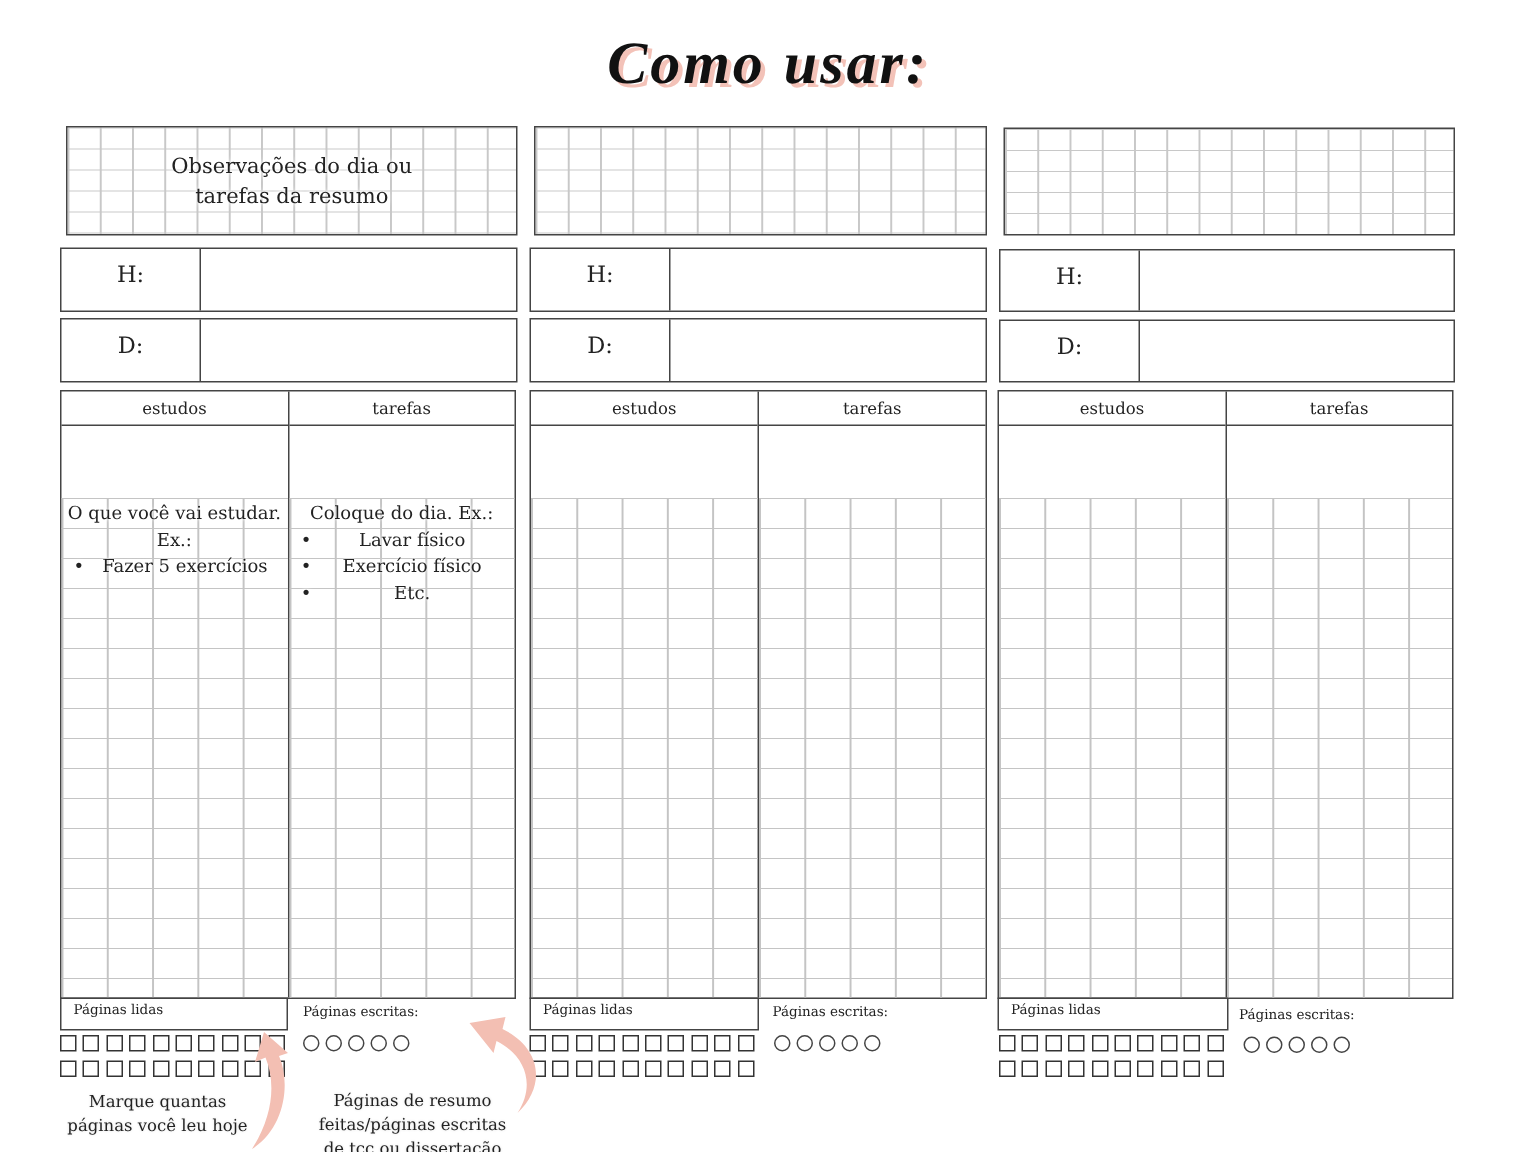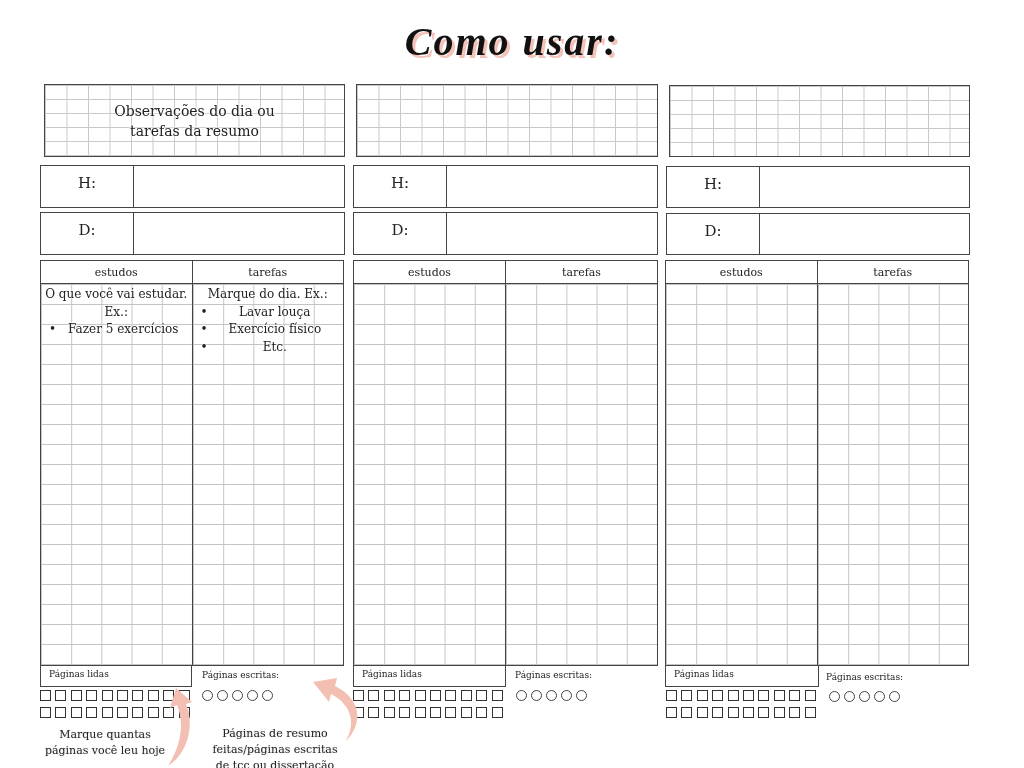--- a/index.html
+++ b/index.html
@@ -46,20 +46,21 @@
     font-size: 11px; line-height: 23px; box-sizing: border-box;
   }
   .col-body {
     flex: 1;
     background-image:
       linear-gradient(to right, #c4c4c4 1px, transparent 1px),
       linear-gradient(to bottom, #c4c4c4 1px, transparent 1px);
     background-size: 30.2px 20px;
     background-position: 0 0;
     position: relative;
+    margin-top: 48px;
   }
   .col-text {
     position: absolute; left: 0; right: 0; top: 2px; font-size: 12px; line-height: 17.5px;
     text-shadow: 0 0 2px #fff, 0 0 4px #fff;
   }
   .col-text .c { text-align: center; }
   .col-text .b { position: relative; text-align: center; padding-left: 14px; }
   .col-text .b::before { content: "•"; position: absolute; left: 8px; }
   .lidas-box {
     border: 1.5px solid #444; font-size: 9px; padding: 3px 0 0 8px;
@@ -96,22 +97,22 @@
         <div class="c">O que você vai estudar.</div>
         <div class="c">Ex.:</div>
         <div class="b">Fazer 5 exercícios</div>
       </div>
     </div>
   </div>
   <div class="col">
     <div class="col-head">tarefas</div>
     <div class="col-body">
       <div class="col-text">
-        <div class="c">Marque do dia. Ex.:</div>
-        <div class="b">Lavar louça</div>
+        <div class="c">Coloque do dia. Ex.:</div>
+        <div class="b">Lavar físico</div>
         <div class="b">Exercício físico</div>
         <div class="b">Etc.</div>
       </div>
     </div>
   </div>
 </div>
 <div class="abs lidas-box" style="left:40px;top:665px;width:152px;height:22px;">
   <span>Páginas lidas</span>
 </div>
 <div class="abs escritas-label" style="left:202px;top:670px;">Páginas escritas:</div>

